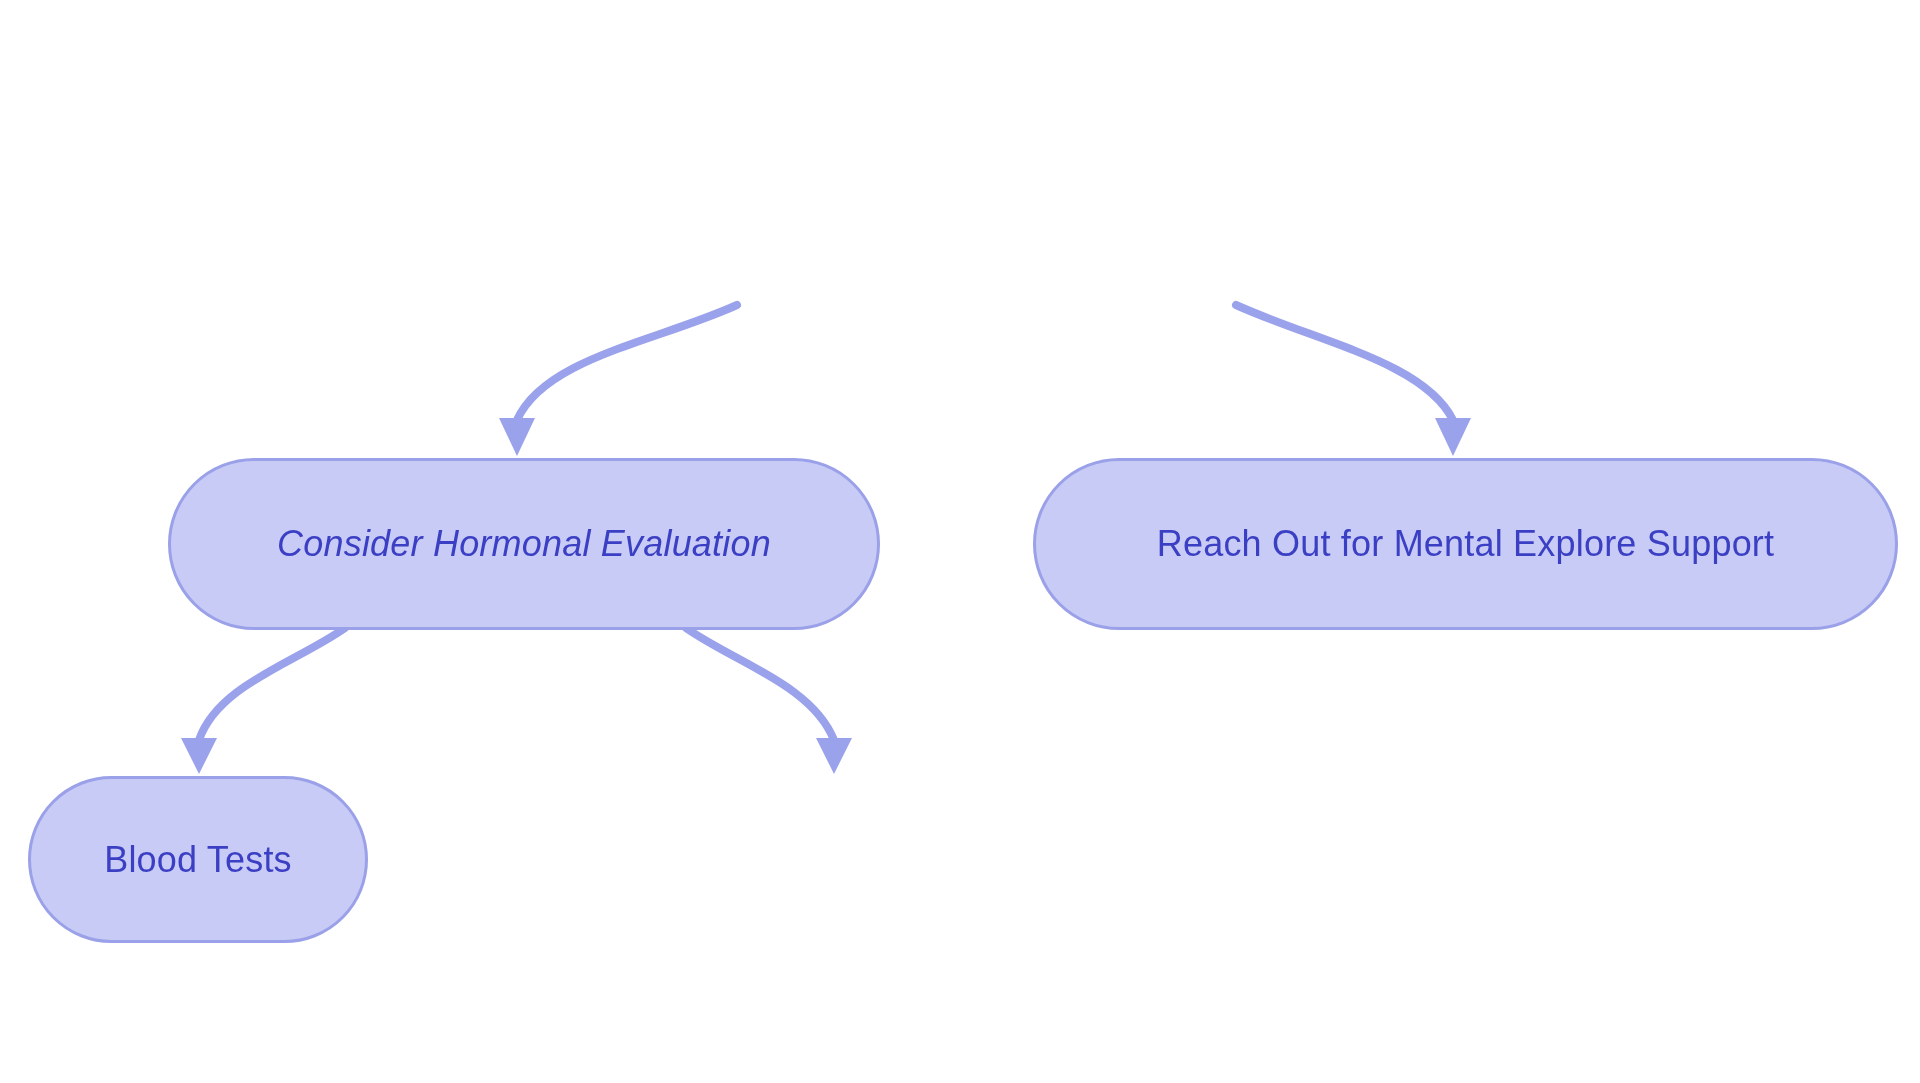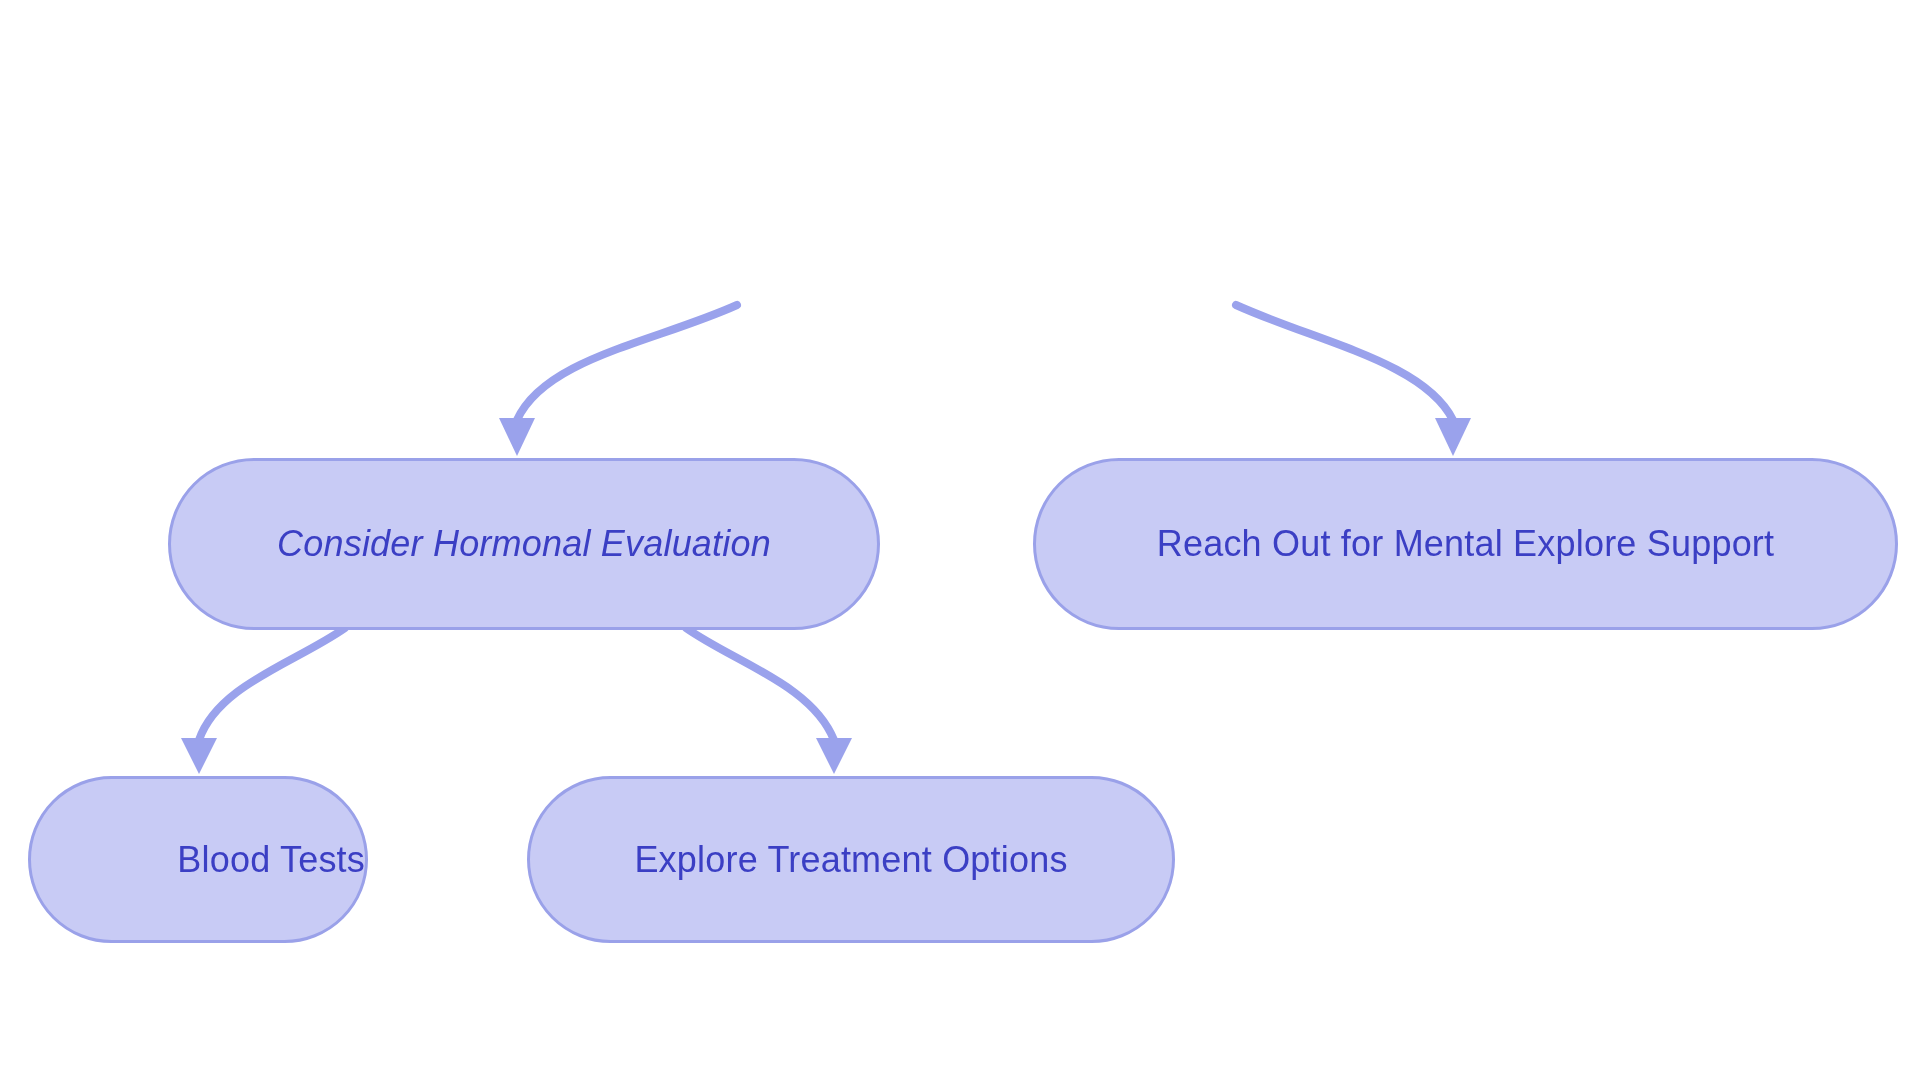--- a/index.html
+++ b/index.html
@@ -46,21 +46,21 @@
     stroke-linecap: round;
   }
   .edge-head {
     fill: #9aa2ec;
     stroke: none;
   }
   
   .node-symptoms  { left: 694px;  top: 134px; width: 616px; height: 171px; }
   .node-hormonal  { left: 168px;  top: 458px; width: 712px; height: 172px; font-style: italic; }
   .node-mental    { left: 1033px; top: 458px; width: 865px; height: 172px; }
-  .node-blood     { left: 28px;   top: 776px; width: 340px; height: 167px; justify-content: flex-end; }
+  .node-blood     { left: 28px;   top: 776px; width: 340px; height: 167px; }
   .node-treatment { left: 527px;  top: 776px; width: 648px; height: 167px; }
 </style>
 </head>
 <body>
 
 <div class="canvas">
 
   <svg class="edges-layer" viewBox="0 0 1920 1083">
 
     <g>
@@ -90,17 +90,14 @@
   </div>
 
   <div class="node node-mental">
     <span class="node-label">Reach Out for Mental Explore Support</span>
   </div>
 
   <div class="node node-blood">
     <span class="node-label">Blood Tests</span>
   </div>
 
-  <div class="node node-treatment">
-    <span class="node-label">Explore Treatment Options</span>
-  </div>
 
 </div>
 
 </body></html>

